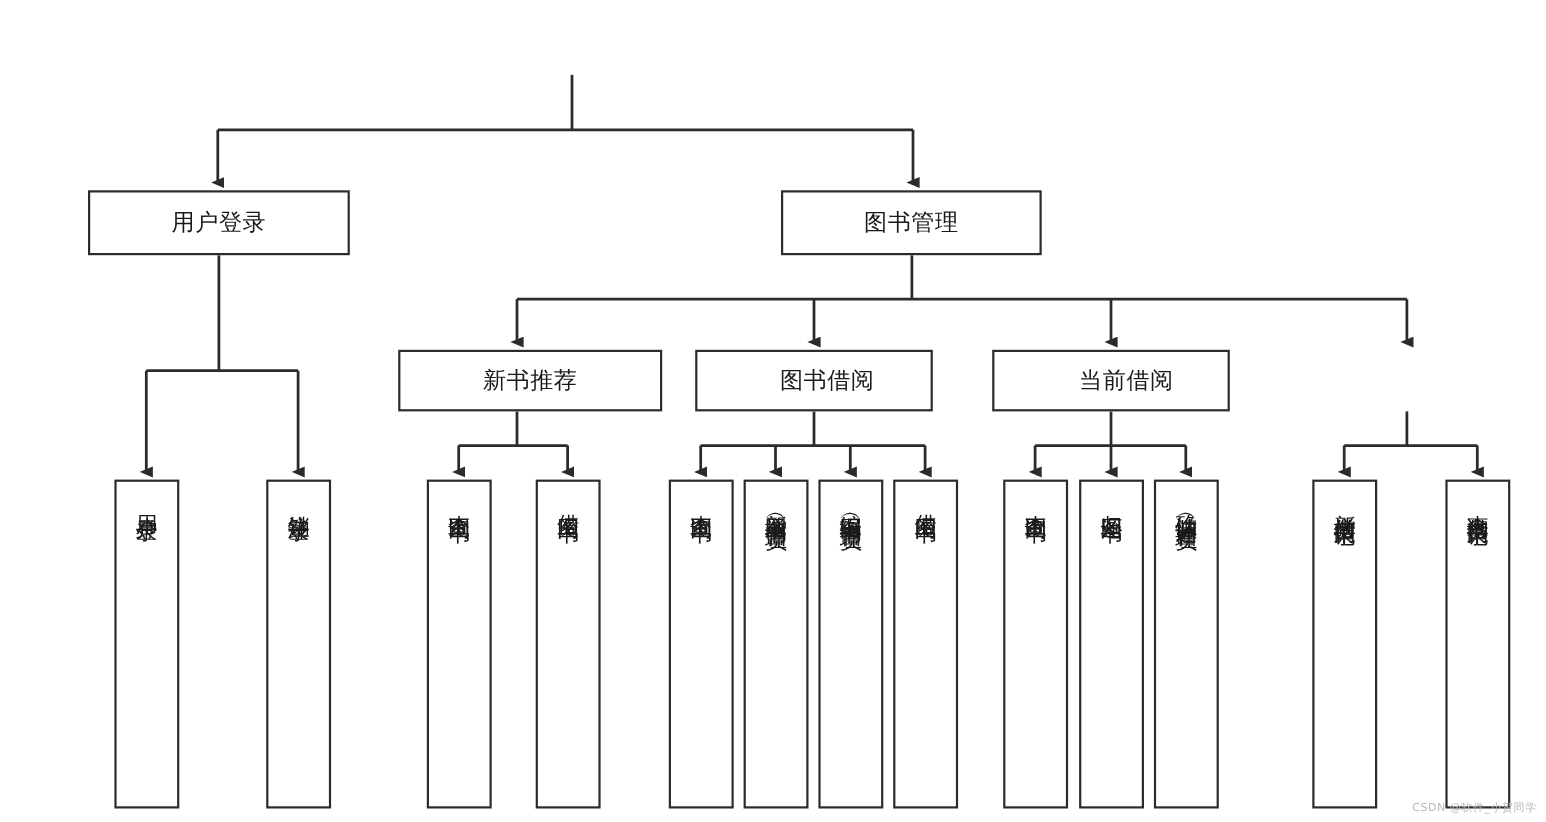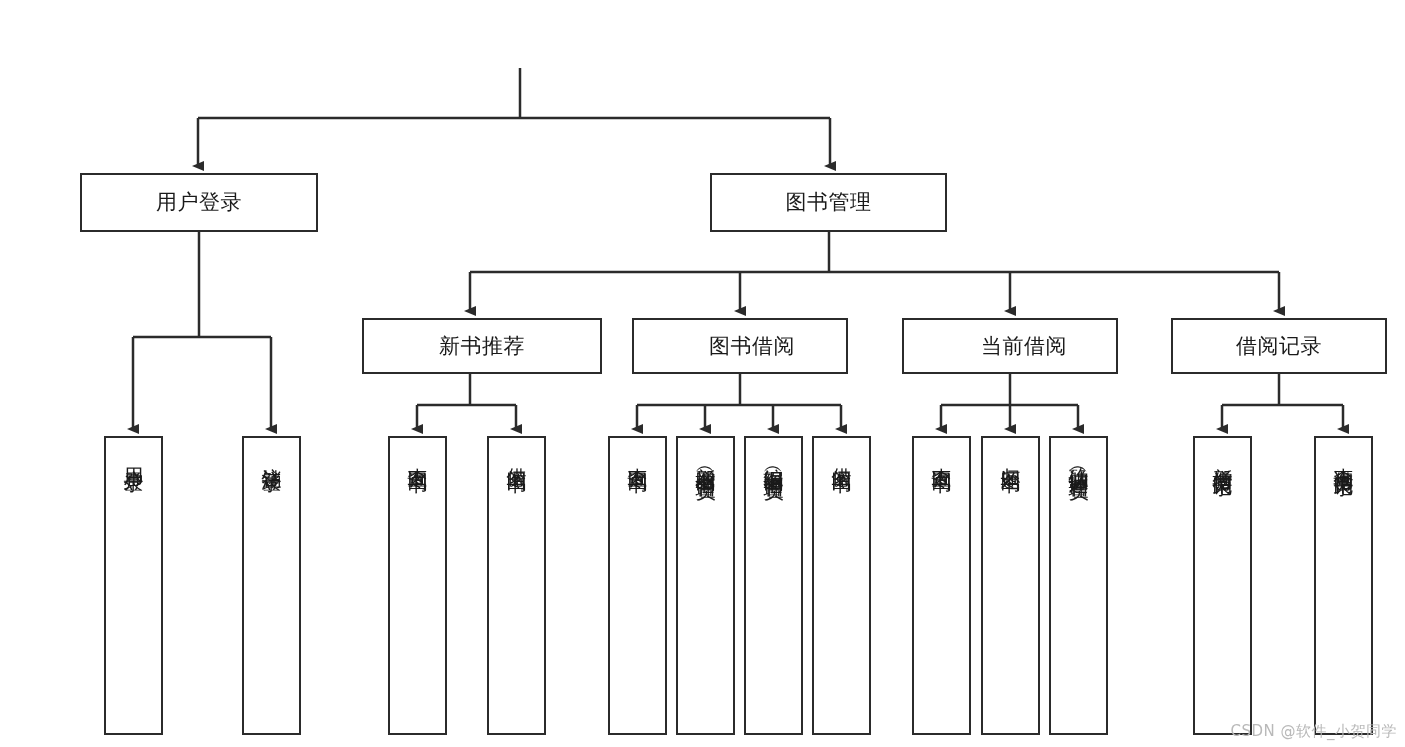--- a/index.html
+++ b/index.html
@@ -47,21 +47,21 @@
     text-orientation: upright;
     font-size: 20px;
     line-height: 1.35;
     letter-spacing: 2px;
     white-space: nowrap;
   }
   .watermark {
     position: absolute;
     right: 8px;
     bottom: 6px;
-    font-size: 15px;
+    font-size: 10px;
     color: #b9b9b9;
     letter-spacing: 0.5px;
     white-space: nowrap;
     pointer-events: none;
   }
 </style>
 </head>
 <body>
 
 <div id="canvas">
@@ -133,23 +133,20 @@
   </div>
 
   <div class="node" style="left:632px; top:318px; width:216px; height:56px;padding-left:24px;">
     <span class="node-label">图书借阅</span>
   </div>
 
   <div class="node" style="left:902px; top:318px; width:216px; height:56px;padding-left:28px;">
     <span class="node-label">当前借阅</span>
   </div>
 
-  <div class="node" style="left:1171px; top:318px; width:216px; height:56px;">
-    <span class="node-label">借阅记录</span>
-  </div>
 
   <div class="node vertical" style="left:104px; top:436px; width:59px; height:299px;">
     <span class="node-label">用户登录</span>
   </div>
 
   <div class="node vertical" style="left:242px; top:436px; width:59px; height:299px;">
     <span class="node-label">注销登录</span>
   </div>
 
   <div class="node vertical" style="left:388px; top:436px; width:59px; height:299px;">

